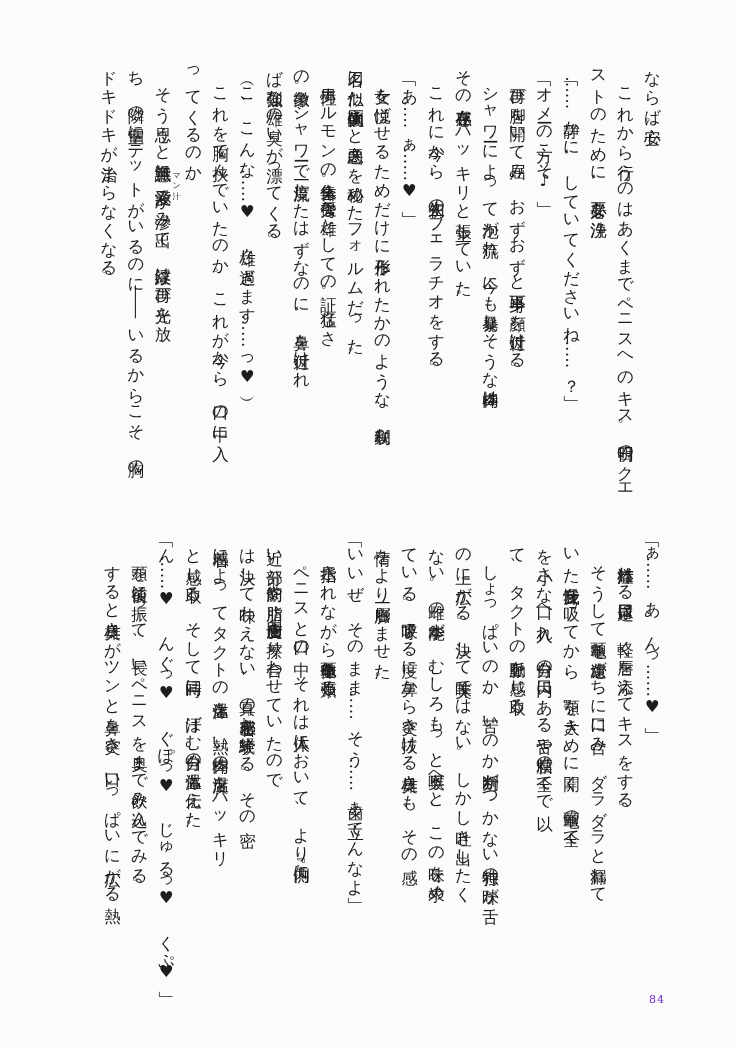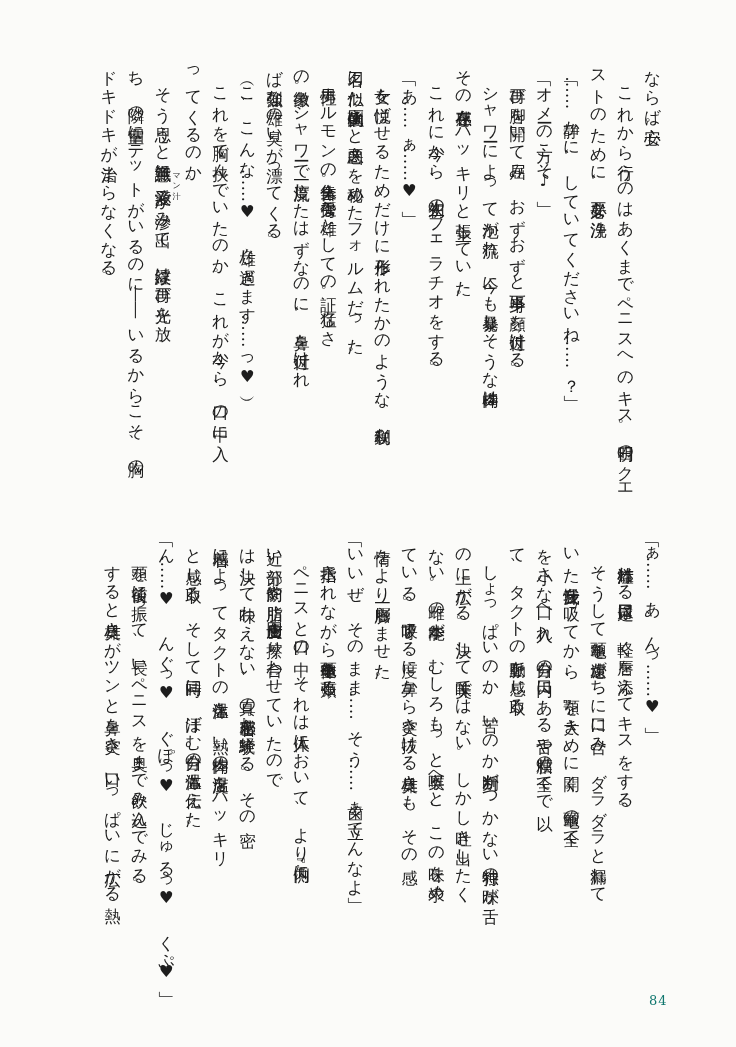--- a/index.html
+++ b/index.html
@@ -40,22 +40,22 @@
   ruby { ruby-align: center; }
   rt {
     font-size: 8px;
     letter-spacing: 0;
     font-family: "DejaVu Serif", "Liberation Serif", serif;
   }
   .page-number {
     position: absolute;
     top: 993px;
     left: 649px;
-    font-size: 13px;
-    color: #0f766e;
+    font-size: 11px;
+    color: #6d28d9;
     letter-spacing: 1px;
   }
 </style>
 </head>
 <body>
 
 <div class="page">
   <div class="text-block block-top">
       <p class="line">ならば安心。</p>
       <p class="line indent">これから行うのはあくまでペニスへのキス。明日のクエ</p>

